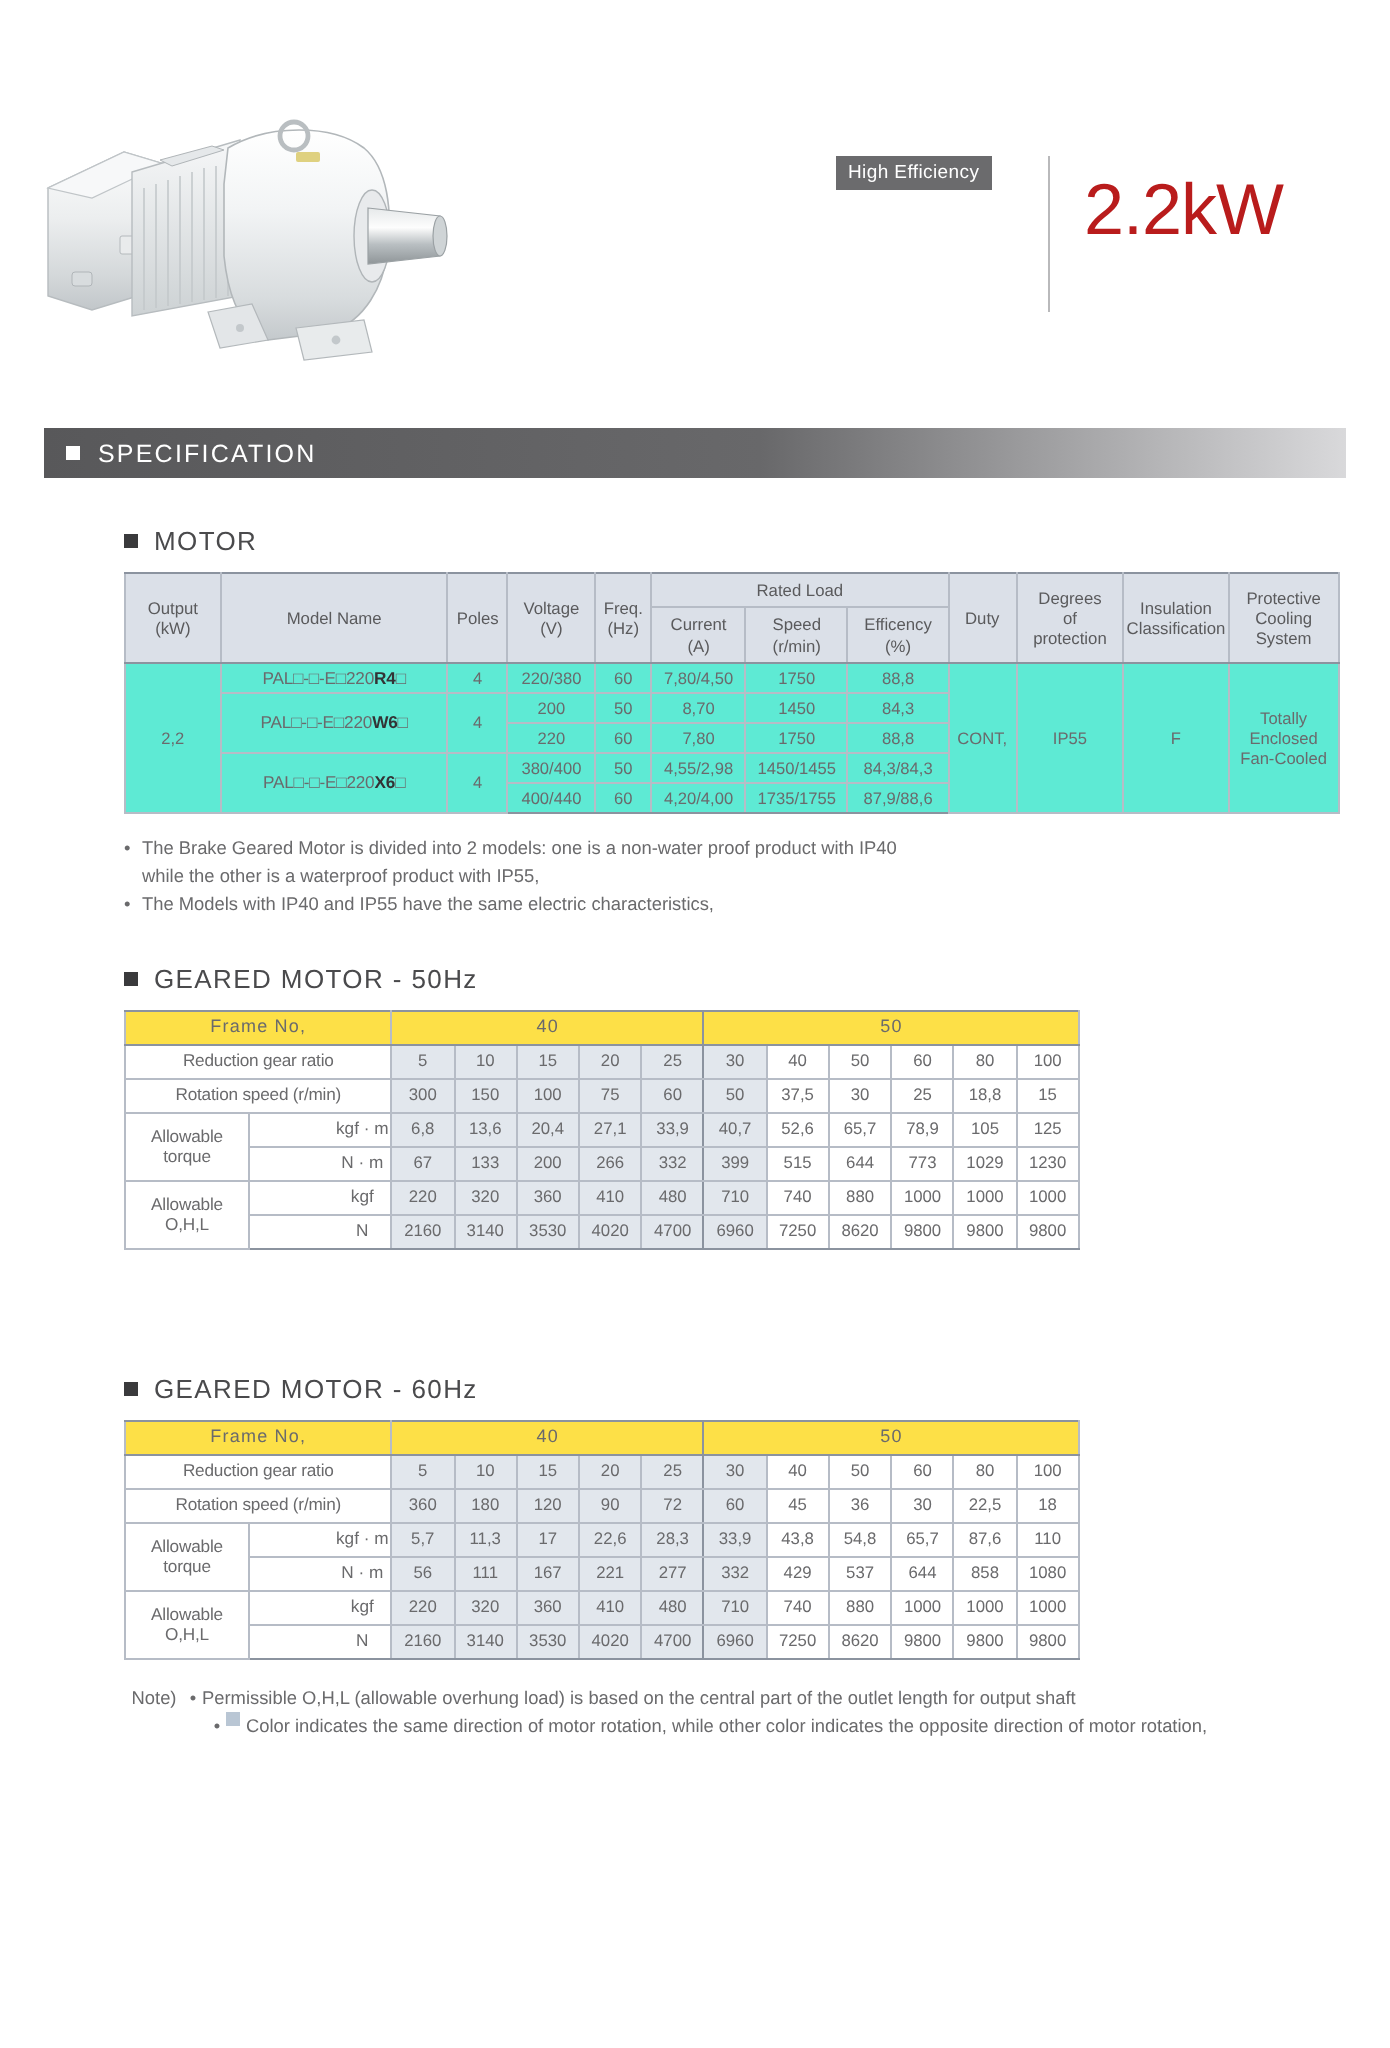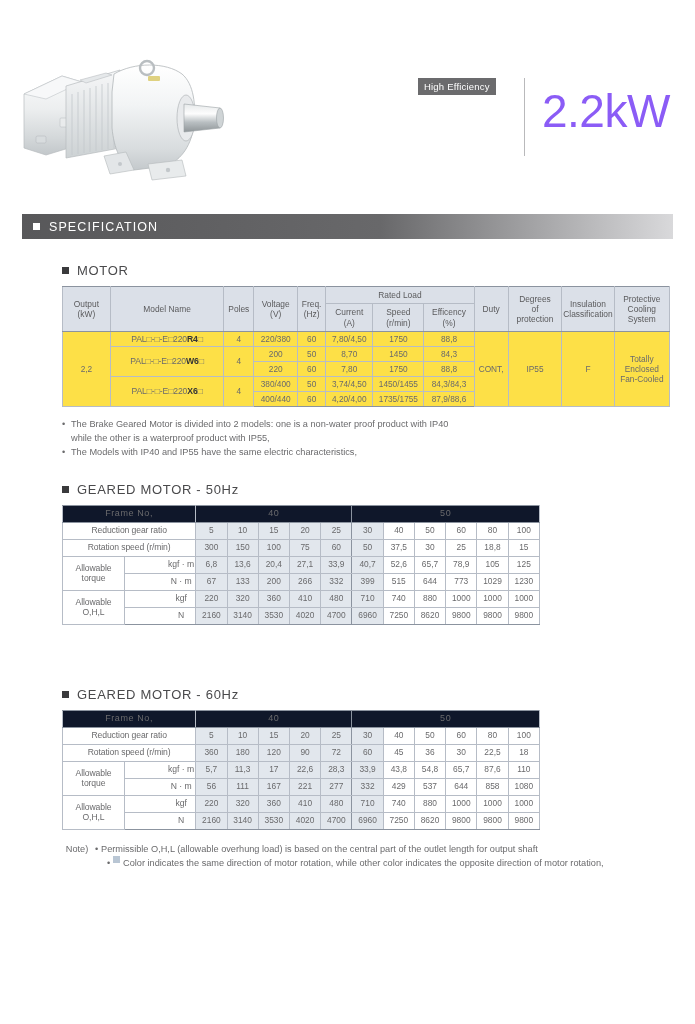--- a/index.html
+++ b/index.html
@@ -61,22 +61,22 @@
     left: 284px;
     top: 12px;
     width: 1px;
     height: 78px;
     background: #b9b9bb;
   }
   .kw {
     position: absolute;
     left: 302px;
     top: 18px;
-    font-size: 46px;
-    color: #8b5cf6;
+    font-size: 36px;
+    color: #b91c1c;
     letter-spacing: -0.5px;
     white-space: nowrap;
   }
 
   
   .section-bar {
     margin: 14px 22px 0 22px;
     height: 25px;
     background: linear-gradient(to right, #58585a 0%, #68686a 55%, #d9d9db 100%);
     display: flex;
@@ -117,21 +117,21 @@
   }
   .motor-table thead th {
     background: #dbe0e8;
     color: #5a5a5c;
     font-size: 8.4px;
     padding: 3px 1px;
     margin-top: 20px;
   }
   .motor-table thead tr:first-child th { border-top: 1.6px solid #8b939f; }
   .motor-table .hdr-bottom { border-bottom: 1.6px solid #8b939f; }
-  .motor-table tbody td { background: #fde047; height: 15px; }
+  .motor-table tbody td { background: #5eead4; height: 15px; }
   .motor-table tbody tr:last-child td { border-bottom: 1.6px solid #8b939f; }
   .mname { font-size: 8.6px; letter-spacing: -.1px; white-space: nowrap; }
   .mname b { color: #333335; font-weight: 700; }
   .narrow { line-height: 1.3; }
 
   
   .notes {
     margin: 10px 0 0 62px;
     font-size: 9.2px;
     color: #6a6a6c;
@@ -151,21 +151,21 @@
   .geared-table td, .geared-table th {
     border: 1px solid #b6bcc6;
     text-align: center;
     vertical-align: middle;
     font-weight: 400;
     height: 17px;
     padding: 0 1px;
     line-height: 1.2;
   }
   .geared-table .head-row td {
-    background: #0f172a;
+    background: #fde047;
     border-top: 1.6px solid #8b939f;
     border-bottom: 1.6px solid #8b939f;
     font-size: 9px;
     letter-spacing: .6px;
   }
   .geared-table .rh {
     background: #ffffff;
     font-size: 8.6px;
     letter-spacing: -.1px;
     white-space: nowrap;
@@ -359,21 +359,21 @@
         <td>60</td>
         <td>7,80</td>
         <td>1750</td>
         <td>88,8</td>
       </tr>
       <tr>
         <td rowspan="2" class="mname">PAL□-□-E□220<b>X6</b>□</td>
         <td rowspan="2">4</td>
         <td>380/400</td>
         <td>50</td>
-        <td>3,74/4,50</td>
+        <td>4,55/2,98</td>
         <td>1450/1455</td>
         <td>84,3/84,3</td>
       </tr>
       <tr>
         <td>400/440</td>
         <td>60</td>
         <td>4,20/4,00</td>
         <td>1735/1755</td>
         <td>87,9/88,6</td>
       </tr>

